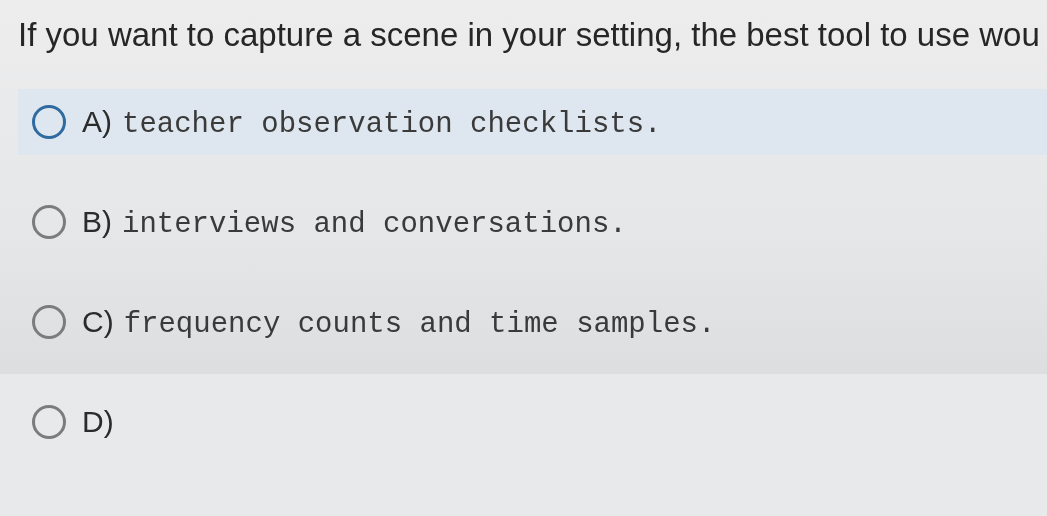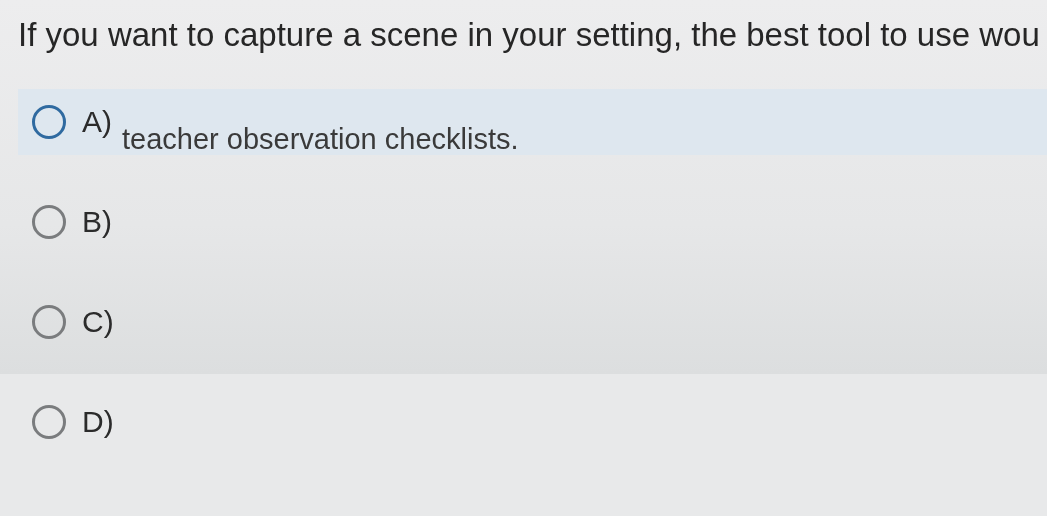--- a/index.html
+++ b/index.html
@@ -59,45 +59,48 @@
   .opt-label {
     font-size: 30px;
     color: #2b2b2b;
     margin-right: 10px;
     white-space: nowrap;
   }
   .opt-text {
     font-size: 29px;
     color: #3a3a3a;
     position: relative;
-    top: 17px;
+    top: 2px;
+    font-family: Liberation Mono, monospace;
   }
 </style>
 </head>
 <body>
 
 <div class="page">
   <div class="question">If you want to capture a scene in your setting, the best tool to use wou</div>
 
   <div class="options">
 
     <div class="option highlight">
       <div class="radio"></div>
       <span class="opt-label">A)</span>
       <span class="opt-text">teacher observation checklists.</span>
     </div>
 
     <div class="option">
       <div class="radio"></div>
       <span class="opt-label">B)</span>
+      <span class="opt-text">interviews and conversations.</span>
     </div>
 
     <div class="option">
       <div class="radio"></div>
       <span class="opt-label">C)</span>
+      <span class="opt-text">frequency counts and time samples.</span>
     </div>
 
     <div class="option">
       <div class="radio"></div>
       <span class="opt-label">D)</span>
     </div>
 
   </div>
 </div>
 

